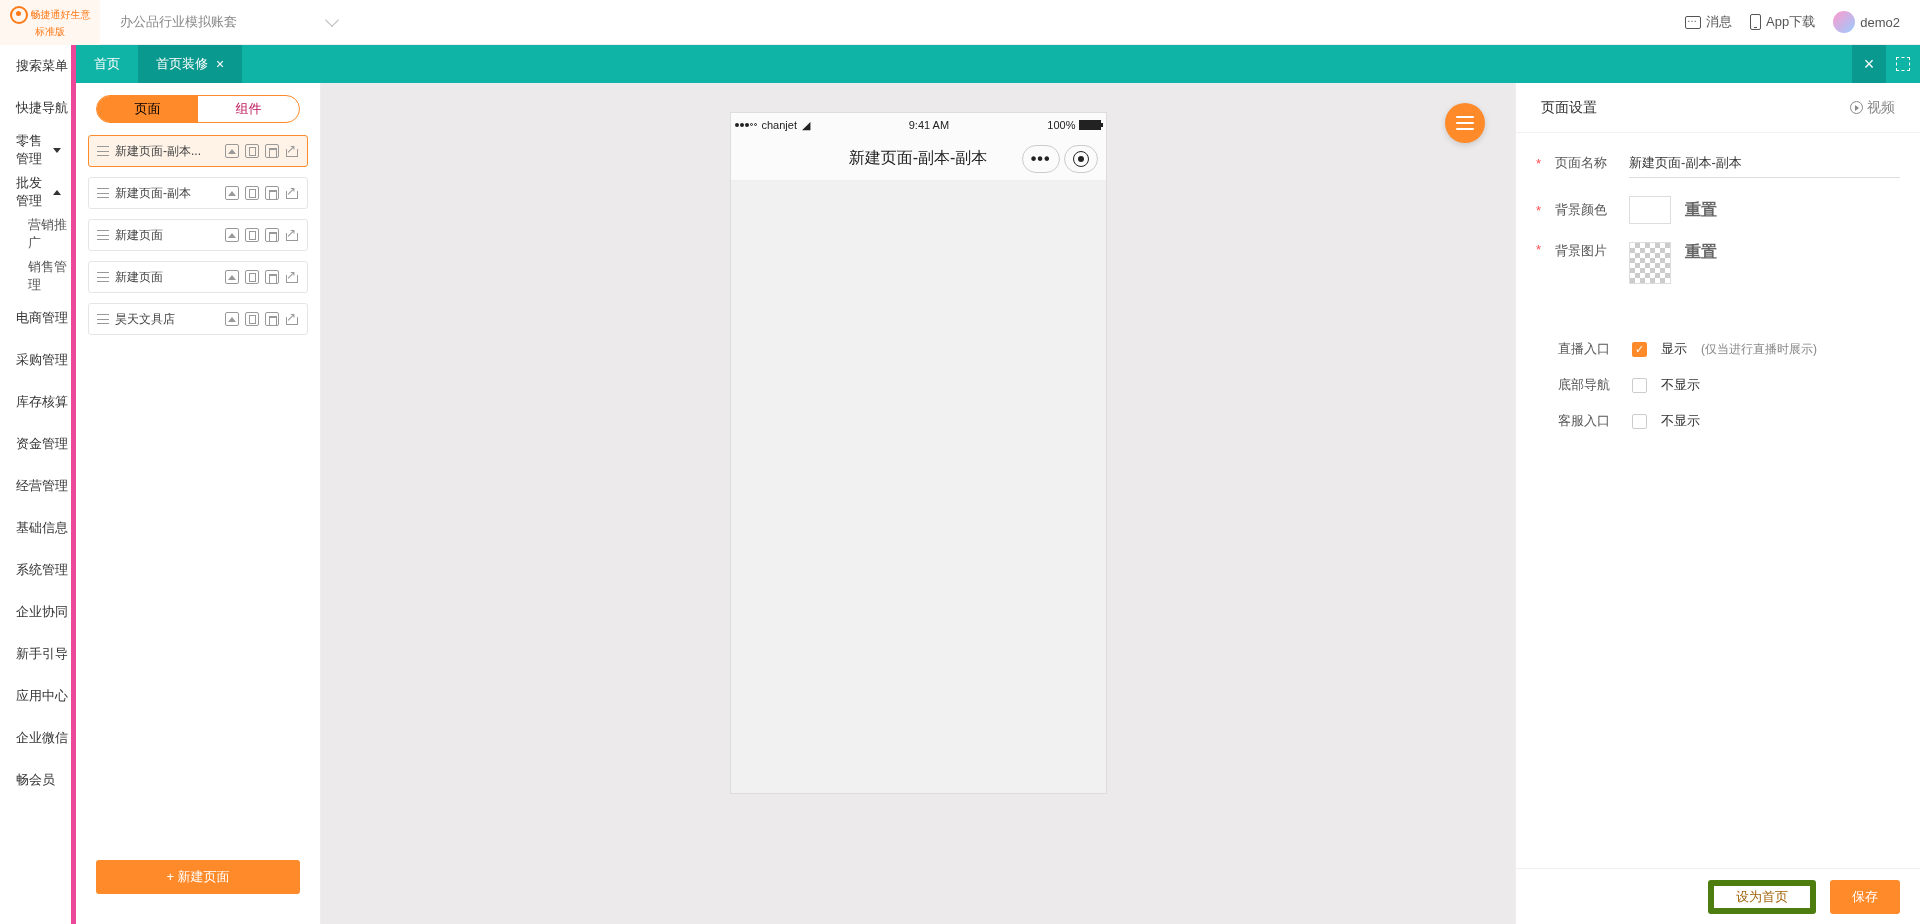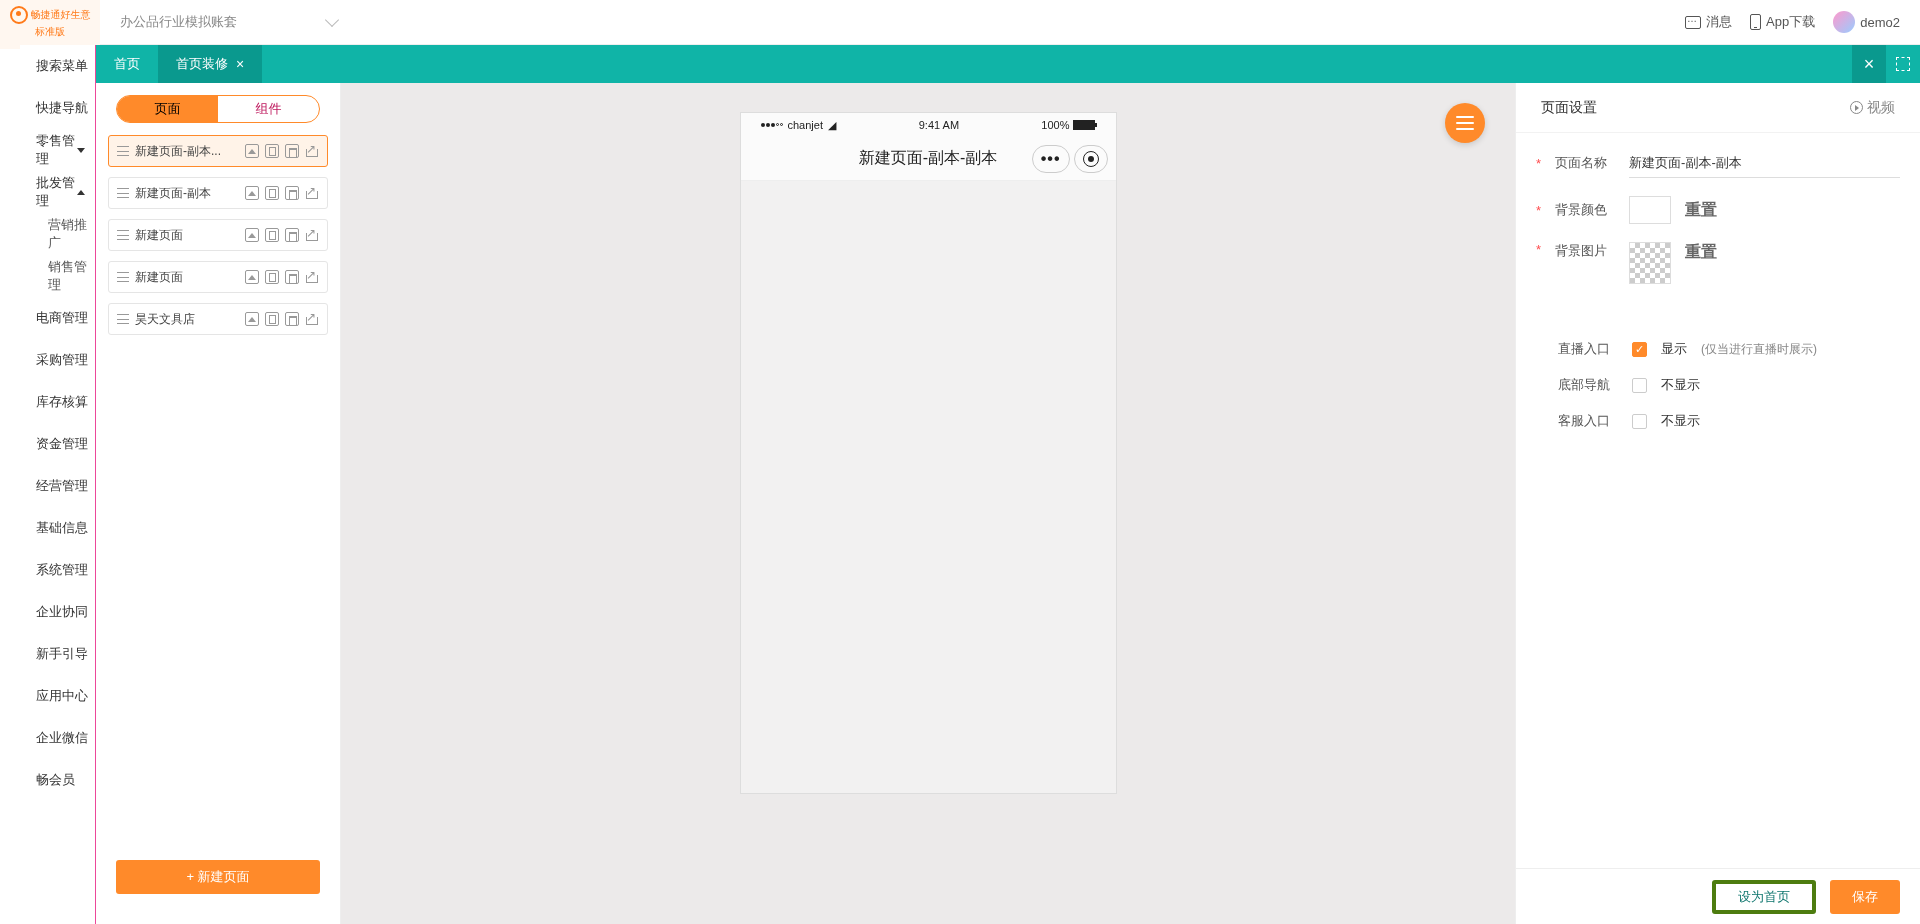--- a/index.html
+++ b/index.html
@@ -13,21 +13,21 @@
 .account-sel { margin-left:20px; color:#888; display:flex; align-items:center; gap:90px; }
 .chev { width:10px; height:10px; border-right:1px solid #bbb; border-bottom:1px solid #bbb; transform:rotate(45deg); margin-bottom:4px; }
 .top-right { margin-left:auto; display:flex; align-items:center; gap:18px; padding-right:20px; color:#555; }
 .tr-item { display:flex; align-items:center; gap:5px; cursor:pointer; }
 .msg-icon { width:16px; height:13px; border:1.5px solid #555; border-radius:2px; position:relative;}
 .msg-icon::after { content:"…"; position:absolute; top:-4px; left:1px; font-size:10px; }
 .app-icon { width:11px; height:16px; border:1.5px solid #555; border-radius:2px; position:relative;}
 .app-icon::after{content:"";position:absolute;bottom:1px;left:3px;width:3px;height:1px;background:#555;}
 .avatar { width:22px; height:22px; border-radius:50%; background:linear-gradient(135deg,#f9c,#9cf); }
 .main { display:flex; height:calc(100% - 45px); }
-.sidebar { width:76px; background:#fff; border-right:1px solid #ec4899; overflow-y:auto;margin-left:20px; }
+.sidebar { width:76px; background:#fff; border-right:5px solid #ec4899; overflow-y:auto; }
 .side-item { height:42px; display:flex; align-items:center; padding-left:16px; cursor:pointer; font-size:13px; color:#333;}
 .side-item.sub { padding-left:28px; color:#555; }
 .side-item .tri { margin-left:auto; margin-right:10px; width:0; height:0; border-left:4px solid transparent; border-right:4px solid transparent; }
 .tri.down { border-top:5px solid #333; }
 .tri.up { border-bottom:5px solid #333; }
 .content { flex:1; display:flex; flex-direction:column; }
 .tabbar { height:38px; background:#10b4a7; display:flex; align-items:stretch; color:#fff; }
 .tab { padding:0 18px; display:flex; align-items:center; gap:8px; cursor:pointer; font-size:13px;}
 .tab.active { background:#0a998e; }
 .tab .close { font-size:14px; cursor:pointer; }
@@ -51,21 +51,21 @@
 .mini-ic { width:14px; height:14px; border:1px solid #999; border-radius:2px; flex-shrink:0; position:relative; cursor:pointer;}
 .mini-ic.home::after{content:"";position:absolute;left:2px;top:4px;border-left:4px solid transparent;border-right:4px solid transparent;border-bottom:5px solid #999;}
 .mini-ic.copy::after{content:"";position:absolute;left:3px;top:2px;width:5px;height:7px;border:1px solid #999;}
 .mini-ic.del::after{content:"";position:absolute;left:3px;top:3px;width:6px;height:7px;border:1px solid #999;border-top:2px solid #999;}
 .mini-ic.link{border:none;}
 .mini-ic.link::before{content:"↗";position:absolute;left:1px;top:-2px;color:#999;font-size:12px;}
 .mini-ic.link::after{content:"";position:absolute;left:1px;top:5px;width:10px;height:7px;border:1px solid #999;border-top:none;}
 .new-page-btn { margin:12px 20px; height:34px; background:#ff8a2a; color:#fff; display:flex; align-items:center; justify-content:center; border-radius:3px; cursor:pointer; margin-top:auto; margin-bottom:30px; font-size:13px;}
 .canvas { flex:1; background:#eceaea; position:relative; display:flex; justify-content:center; padding-top:30px;}
 .phone { width:375px; height:680px; background:#f2f1f1; box-shadow:0 0 0 1px #ddd; }
-.status { height:24px; background:#fbfbfb; display:flex; align-items:center; padding:0 20px; font-size:11px; color:#222;}
+.status { height:24px; background:#fbfbfb; display:flex; align-items:center; padding:0 4px; font-size:11px; color:#222;}
 .status .mid{margin:0 auto;}
 .status .sig{display:flex;gap:1px;margin-right:5px;}
 .status .sig i{width:4px;height:4px;border-radius:50%;background:#222;}
 .status .sig i.o{background:transparent;border:0.8px solid #222;width:3px;height:3px;}
 .wifi{margin-left:5px;}
 .batt{width:22px;height:10px;border:1px solid #222;margin-left:4px;position:relative;}
 .batt::after{content:"";position:absolute;right:-3px;top:2px;width:2px;height:4px;background:#222;}
 .batt i{display:block;width:100%;height:100%;background:#222;}
 .navbar { height:44px; background:#fbfbfb; display:flex; align-items:center; justify-content:center; font-size:16px; color:#222; position:relative; border-bottom:1px solid #eee;}
 .nav-right{position:absolute;right:8px;display:flex;align-items:center;gap:4px;}
@@ -87,21 +87,21 @@
 .finput{flex:1;height:30px;border:none;border-bottom:1px solid #ddd;padding:2px 0;font-size:13px;color:#333;outline:none;}
 .swatch{width:42px;height:28px;border:1px solid #ddd;background:#fff;}
 .swatch.trans{background-image:linear-gradient(45deg,#ccc 25%,transparent 25%),linear-gradient(-45deg,#ccc 25%,transparent 25%),linear-gradient(45deg,transparent 75%,#ccc 75%),linear-gradient(-45deg,transparent 75%,#ccc 75%);background-size:10px 10px;background-position:0 0,0 5px,5px -5px,-5px 0;width:42px;height:42px;}
 .reset{color:#666;font-size:16px;cursor:pointer;font-weight:bold;}
 .cbx{width:15px;height:15px;border:1px solid #ccc;border-radius:2px;display:inline-flex;align-items:center;justify-content:center;flex-shrink:0;}
 .cbx.on{background:#ff8a2a;border-color:#ff8a2a;color:#fff;}
 .cbx.on::after{content:"✓";font-size:11px;}
 .hint{color:#888;font-size:12px;}
 .rp-foot{margin-top:auto;height:56px;border-top:1px solid #eee;display:flex;align-items:center;justify-content:flex-end;gap:14px;padding:0 20px;}
 .btn{height:34px;padding:0 22px;border-radius:3px;display:flex;align-items:center;cursor:pointer;font-size:13px;}
-.btn.ghost{border:4px solid #4d7c0f;color:#0f766e;background:#fff;}
+.btn.ghost{border:6px solid #4d7c0f;color:#a16207;background:#fff;}
 .btn.solid{background:#ff8a2a;color:#fff;}
 </style>
 </head>
 <body>
 
 <div class="topbar">
   <div class="logo">
     <div style="display:flex;align-items:center;gap:3px;">
       <div class="logo-icon"></div>
       <span class="logo-text">畅捷通好生意</span>

